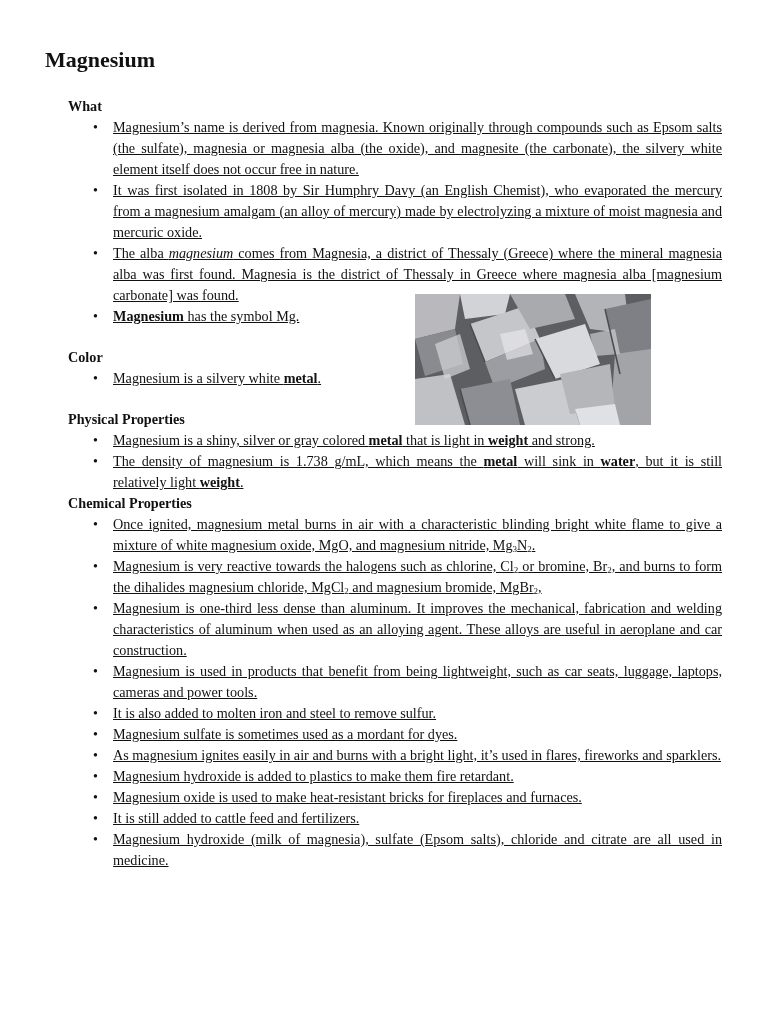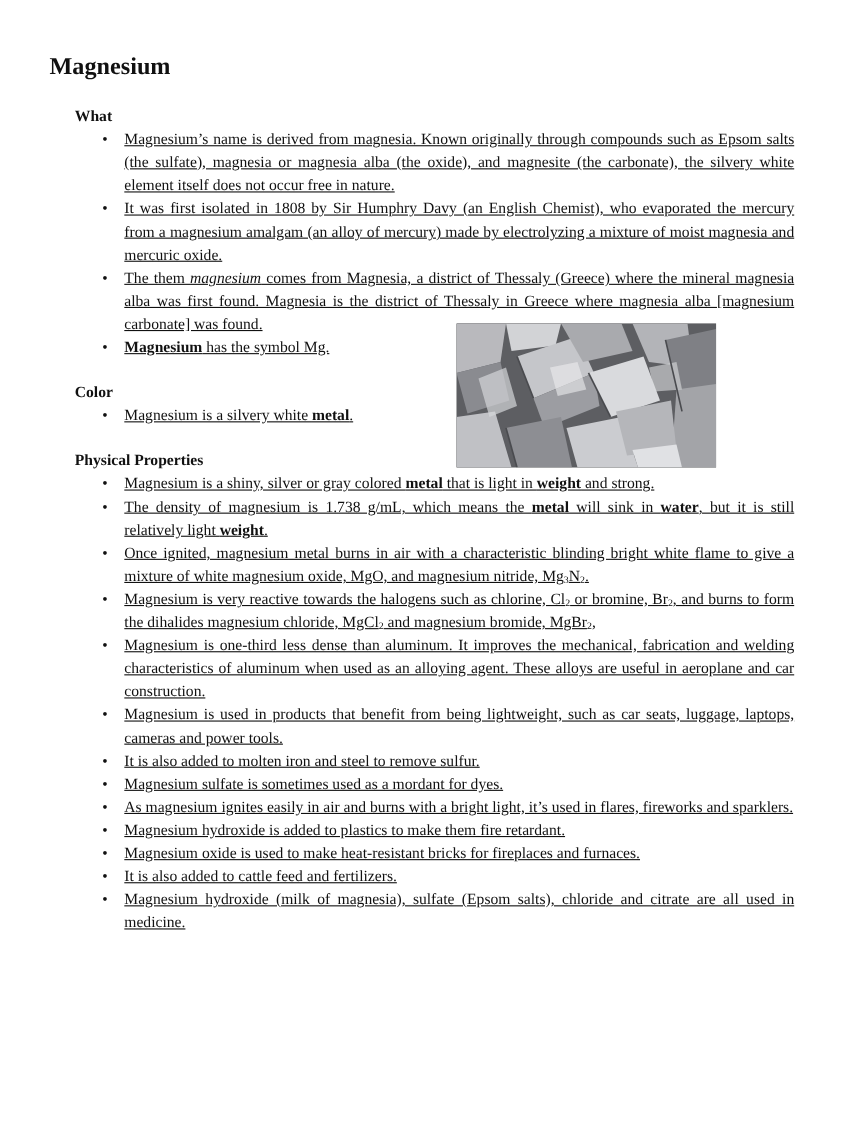--- a/index.html
+++ b/index.html
@@ -66,47 +66,48 @@
       <line x1="190" y1="15" x2="205" y2="80" stroke="#4a4b4f" stroke-width="1.5"></line>
     </svg>
   </div>
 
   <div class="content">
 
     <div class="section-heading">What</div>
     <ul>
       <li>Magnesium’s name is derived from magnesia. Known originally through compounds such as Epsom salts (the sulfate), magnesia or magnesia alba (the oxide), and magnesite (the carbonate), the silvery white element itself does not occur free in nature.</li>
       <li>It was first isolated in 1808 by Sir Humphry Davy (an English Chemist), who evaporated the mercury from a magnesium amalgam (an alloy of mercury) made by electrolyzing a mixture of moist magnesia and mercuric oxide.</li>
-      <li><span>The them </span><i>magnesium</i><span> comes from Magnesia, a district of Thessaly (Greece) where the mineral magnesia alba was first found. Magnesia is the district of Thessaly in Greece where magnesia alba [magnesium carbonate] was found.</span></li>
+      <li><span>The alba </span><i>magnesium</i><span> comes from Magnesia, a district of Thessaly (Greece) where the mineral magnesia alba was first found. Magnesia is the district of Thessaly in Greece where magnesia alba [magnesium carbonate] was found.</span></li>
       <li><b>Magnesium</b><span> has the symbol Mg.</span></li>
     </ul>
     <div class="gap"></div>
 
     <div class="section-heading">Color</div>
     <ul>
       <li><span>Magnesium is a silvery white </span><b>metal</b><span>.</span></li>
     </ul>
     <div class="gap"></div>
 
     <div class="section-heading">Physical Properties</div>
     <ul>
       <li><span>Magnesium is a shiny, silver or gray colored </span><b>metal</b><span> that is light in </span><b>weight</b><span> and strong.</span></li>
       <li><span>The density of magnesium is 1.738 g/mL, which means the </span><b>metal</b><span> will sink in </span><b>water</b><span>, but it is still relatively light </span><b>weight</b><span>.</span></li>
     </ul>
 
+    <div class="section-heading">Chemical Properties</div>
     <ul>
       <li><span>Once ignited, magnesium metal burns in air with a characteristic blinding bright white flame to give a mixture of white magnesium oxide, MgO, and magnesium nitride, Mg</span><sub>3</sub><span>N</span><sub>2</sub><span>.</span></li>
       <li><span>Magnesium is very reactive towards the halogens such as chlorine, Cl</span><sub>2</sub><span> or bromine, Br</span><sub>2</sub><span>, and burns to form the dihalides magnesium chloride, MgCl</span><sub>2</sub><span> and magnesium bromide, MgBr</span><sub>2</sub><span>,</span></li>
     </ul>
 
     <ul>
       <li>Magnesium is one-third less dense than aluminum. It improves the mechanical, fabrication and welding characteristics of aluminum when used as an alloying agent. These alloys are useful in aeroplane and car construction.</li>
       <li>Magnesium is used in products that benefit from being lightweight, such as car seats, luggage, laptops, cameras and power tools.</li>
       <li>It is also added to molten iron and steel to remove sulfur.</li>
       <li>Magnesium sulfate is sometimes used as a mordant for dyes.</li>
       <li>As magnesium ignites easily in air and burns with a bright light, it’s used in flares, fireworks and sparklers.</li>
       <li>Magnesium hydroxide is added to plastics to make them fire retardant.</li>
       <li>Magnesium oxide is used to make heat-resistant bricks for fireplaces and furnaces.</li>
-      <li>It is also added to cattle feed and fertilizers.</li>
+      <li>It is still added to cattle feed and fertilizers.</li>
       <li>Magnesium hydroxide (milk of magnesia), sulfate (Epsom salts), chloride and citrate are all used in medicine.</li>
     </ul>
   </div>
 </div>
 
 </body></html>

